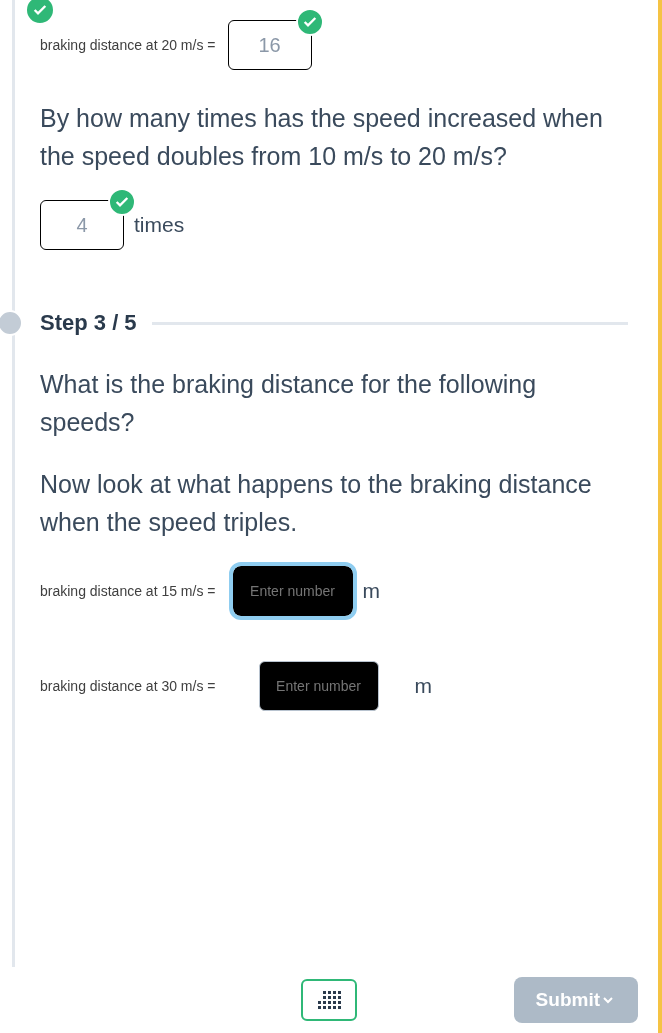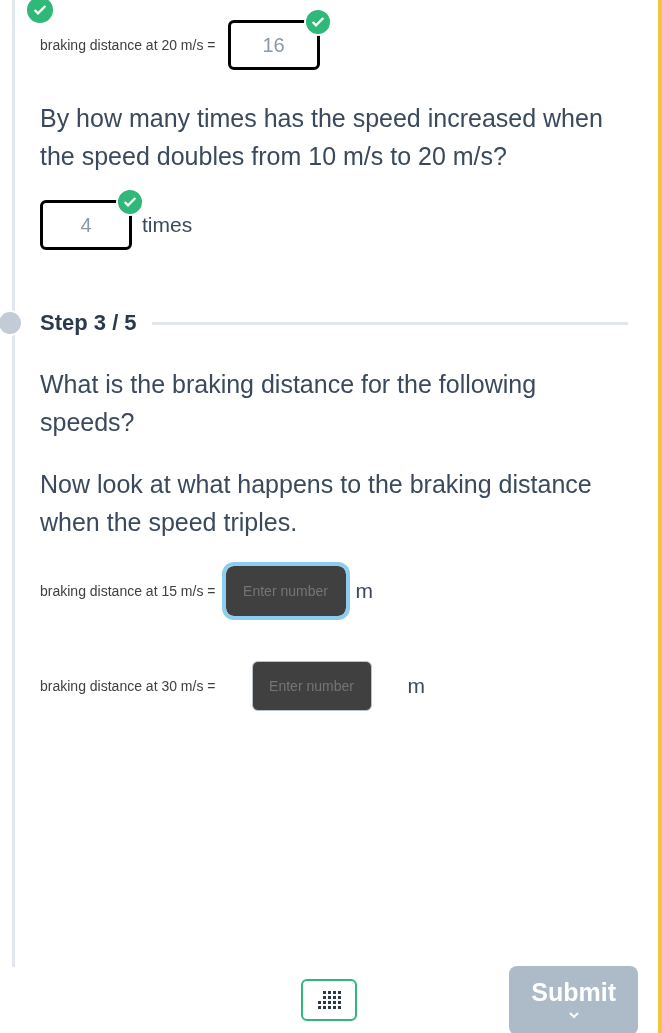--- a/index.html
+++ b/index.html
@@ -30,23 +30,23 @@
   display: flex;
   align-items: center;
   gap: 12px;
   margin-bottom: 30px;
 }
 .label-text {
   font-size: 14px;
   color: #404040;
 }
 .input-box {
-  width: 92px;
+  width: 84px;
   height: 50px;
-  border: 3px solid #000000;
+  border: 1px solid #000000;
   border-radius: 6px;
   text-align: center;
   font-size: 20px;
   color: #8b98a8;
   background: #fff;
   position: relative;
 }
 .input-box.filled { color: #8b98a8; }
 .check-badge {
   position: absolute;
@@ -129,22 +129,23 @@
   color: #3a4a5c;
 }
 .input-placeholder {
   width: 120px;
   height: 50px;
   border: 1px solid #b8c3cf;
   border-radius: 6px;
   font-size: 14px;
   color: #9aa6b4;
   text-align: center;
-  background: #404040;
+  background: #000000;
   padding: 0 8px;
+  margin-left: 7px;
 }
 .input-placeholder.focused {
   border: none;
   outline: 4px solid #8fcdf0;
   border-radius: 8px;
 }
 .bottom-bar {
   position: absolute;
   bottom: 0;
   left: 0;
@@ -177,26 +178,25 @@
 }
 .keyboard-grid span.empty { background: transparent; }
 .submit-btn {
   position: absolute;
   right: 20px;
   background: #adbac7;
   color: #fff;
   border: none;
   border-radius: 8px;
   padding: 12px 22px;
-  font-size: 25px;
+  font-size: 19px;
   font-weight: 600;
   display: flex;
   align-items: center;
   cursor: pointer;
-  flex-direction: column;
 }
 .submit-btn svg { width: 16px; height: 16px; }
 .half-badge {
   position: absolute;
   left: -15px;
   top: -5px;
   width: 30px;
   height: 30px;
   background: #2fb877;
   border-radius: 50%;

